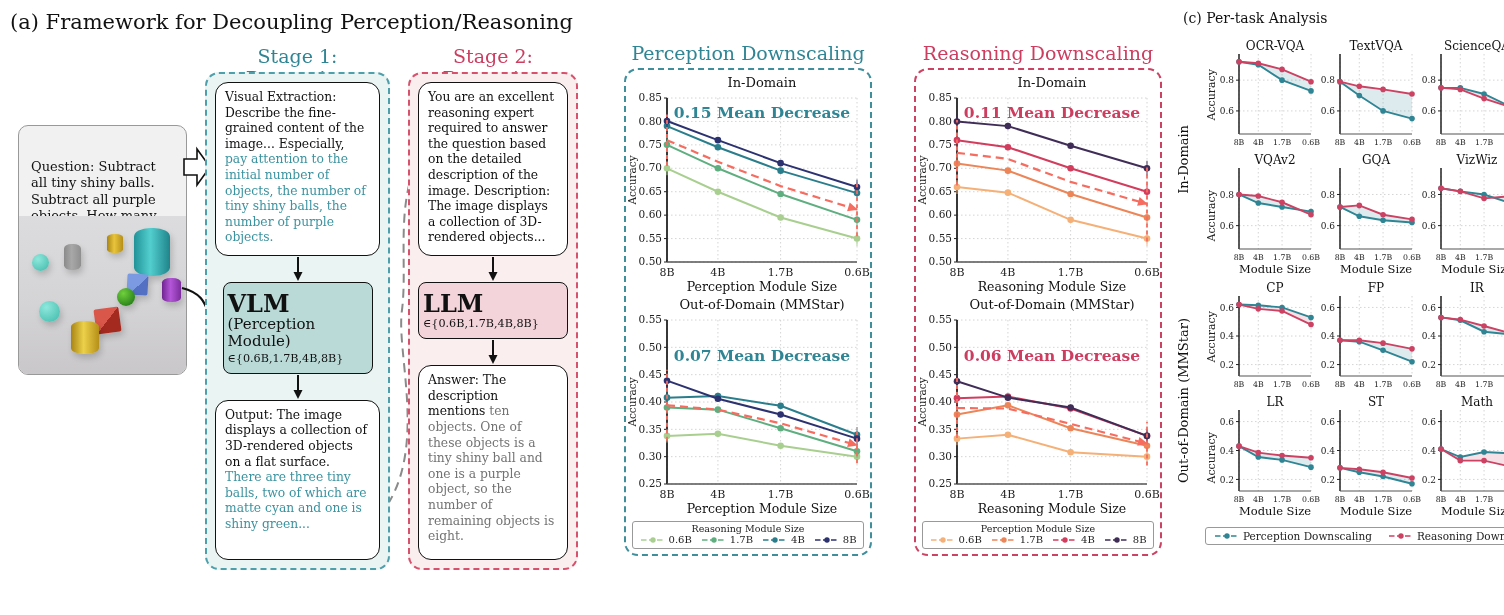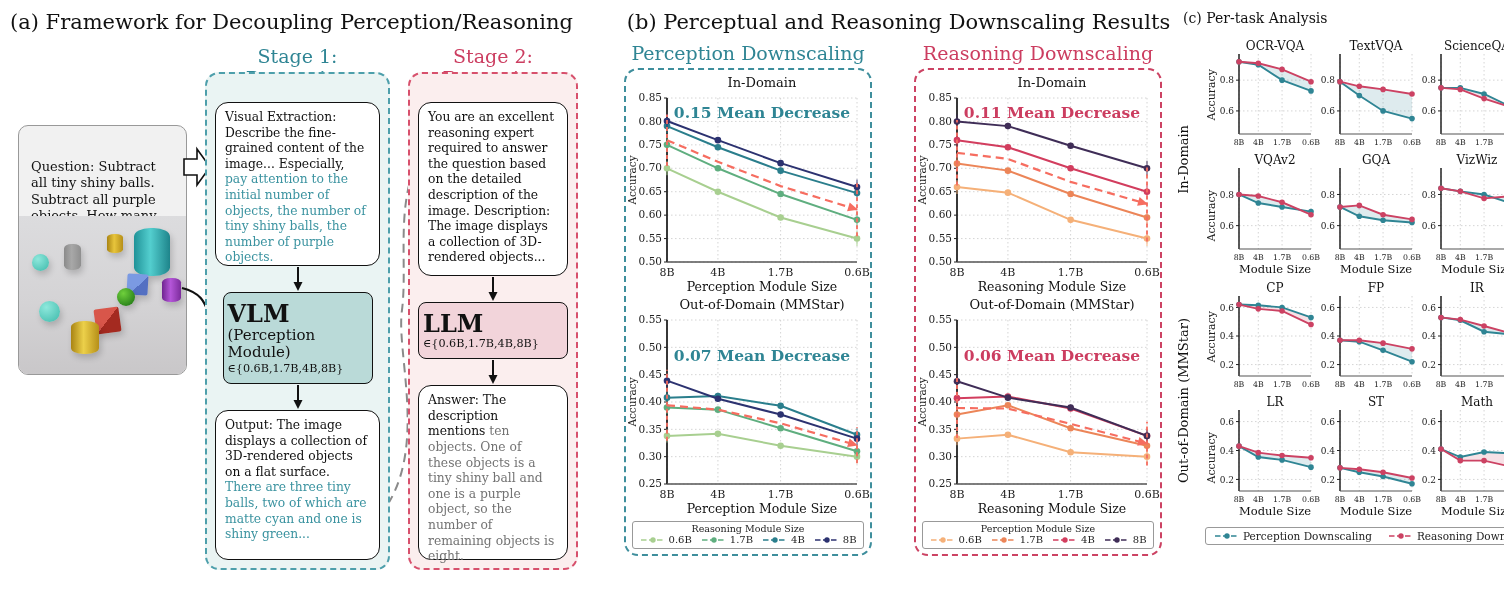--- a/index.html
+++ b/index.html
@@ -12,21 +12,21 @@
   .a-title{position:absolute;left:10px;top:10px;font-size:21px;white-space:nowrap;}
   .stage-heading{position:absolute;text-align:center;font-size:19px;}
   #s1-head{left:205px;top:45px;width:185px;color:#2f8594;}
   #s2-head{left:408px;top:45px;width:170px;color:#cc3d60;}
   .stage-box{position:absolute;border:2px dashed;border-radius:14px;padding:8px;box-sizing:border-box;
              display:flex;flex-direction:column;align-items:center;}
   #s1-box{left:205px;top:72px;width:185px;height:498px;background:#eaf4f3;border-color:#4d9fab;}
   #s2-box{left:408px;top:72px;width:170px;height:498px;background:#fbeeee;border-color:#d7506c;}
   .bubble{background:#fff;border:1.4px solid #111;border-radius:13px;padding:7px 9px;
           font-size:12.3px;line-height:1.27;width:100%;box-sizing:border-box;}
-  .bubble.first{height:174px;overflow:hidden;margin-top:20px;}
+  .bubble.first{height:174px;overflow:hidden;}
   .bubble.second{min-height:150px;flex:1;}
   .model-box{border:1.4px solid #111;border-radius:8px;padding:8px 4px;width:150px;box-sizing:border-box;}
   #vlm{background:#badad8;}
   #llm{background:#f2d4da;}
   .model-name{font-size:24px;font-weight:bold;line-height:1.05;}
   .model-role{font-size:15px;line-height:1.15;}
   .model-sizes{font-size:11.2px;margin-top:1px;}
   .flow-arrow{margin:1px 0;flex:0 0 auto;}
   .hl-teal{color:#3b93a0;}
   .hl-pink{color:#737373;}
@@ -140,21 +140,20 @@
       </div>
       <svg class="flow-arrow" width="14" height="24">
           <line x1="7" y1="0" x2="7" y2="16" stroke="#111" stroke-width="2"></line>
           <polygon points="7,24 2.5,15 11.5,15" fill="#111"></polygon>
         </svg>
       <div class="bubble second"><span>Answer: The description mentions </span><span class="hl-pink">ten objects. One of these objects is a tiny shiny ball and one is a purple object, so the number of remaining objects is eight.</span></div>
     </div>
   </section>
 
   <section class="panel-b">
-    <div class="b-title">(b) Perceptual and Reasoning Downscaling Results</div>
 
     <div class="b-col left">
       <div class="b-heading" style="color:#2f8594;">Perception Downscaling</div>
       <div class="b-box teal">
         <svg class="b-chart" width="242" height="222">
             <line x1="40" y1="24" x2="40" y2="188" stroke="#c9c9c9" stroke-width="0.8" stroke-dasharray="1.5 2.5"></line>
             <line x1="90.92" y1="24" x2="90.92" y2="188" stroke="#c9c9c9" stroke-width="0.8" stroke-dasharray="1.5 2.5"></line>
             <line x1="153.62" y1="24" x2="153.62" y2="188" stroke="#c9c9c9" stroke-width="0.8" stroke-dasharray="1.5 2.5"></line>
             <line x1="230" y1="24" x2="230" y2="188" stroke="#c9c9c9" stroke-width="0.8" stroke-dasharray="1.5 2.5"></line>
             <line x1="40" y1="188" x2="230" y2="188" stroke="#c9c9c9" stroke-width="0.8" stroke-dasharray="1.5 2.5"></line>

